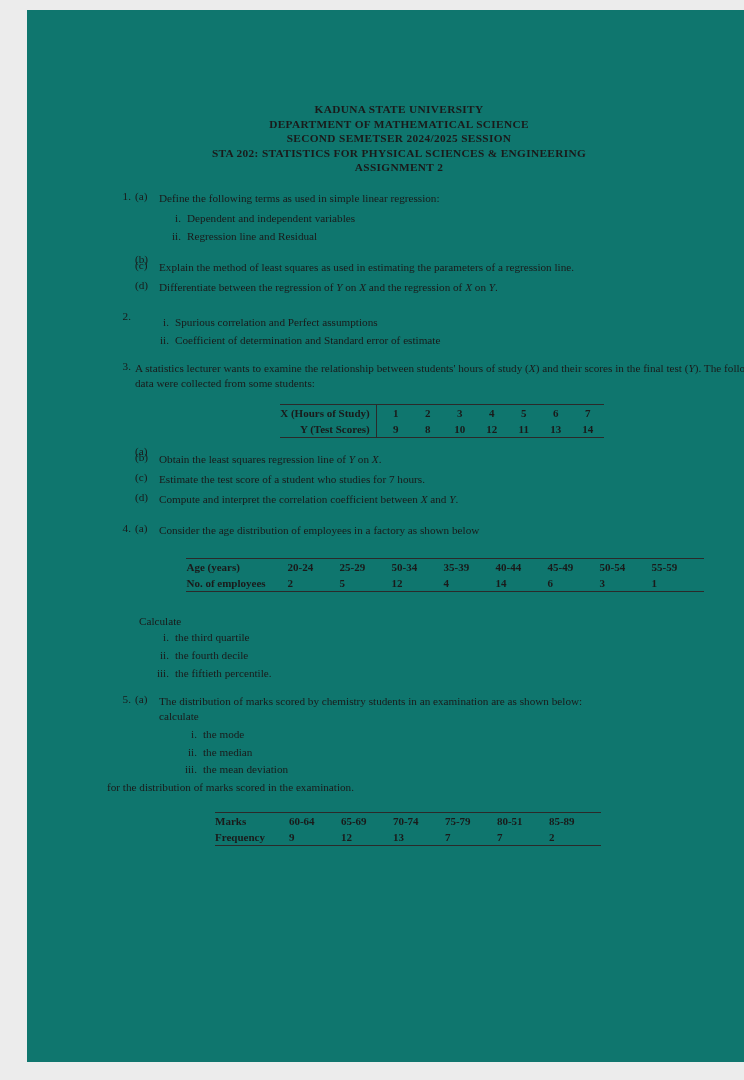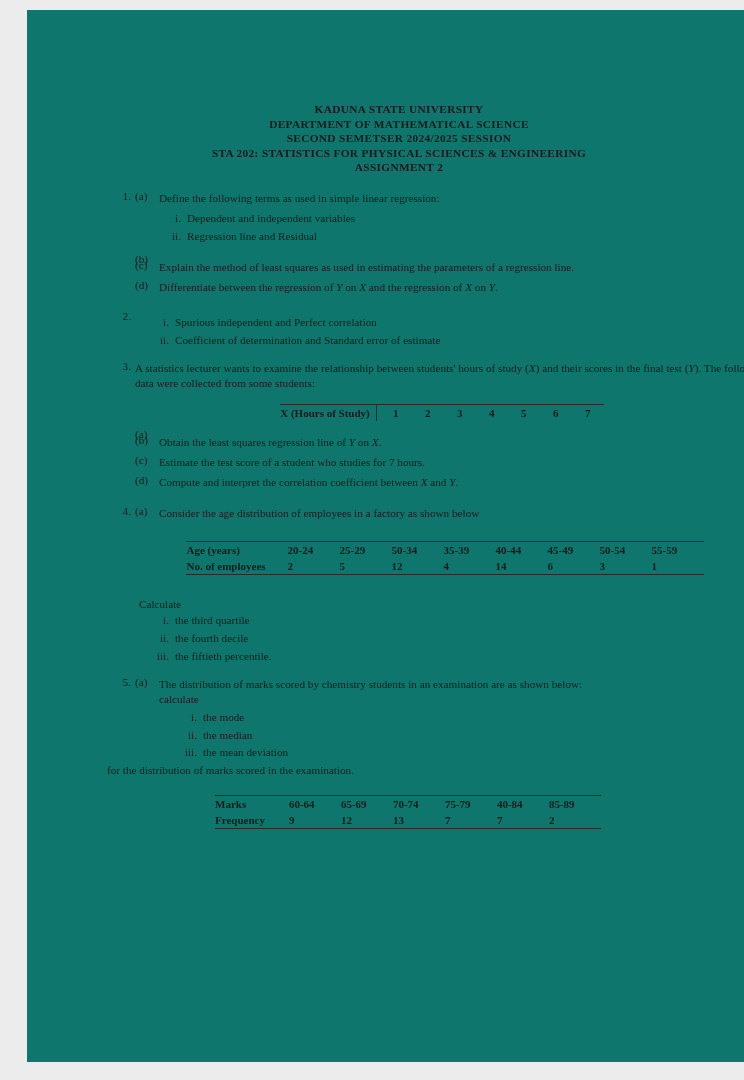--- a/index.html
+++ b/index.html
@@ -203,21 +203,21 @@
         <span class="qtext">Differentiate between the regression of <em>Y</em> on <em>X</em> and the regression of <em>X</em> on <em>Y</em>.</span>
       </div>
 
       <div class="spacer-md"></div>
 
       <div class="qrow plain">
         <span class="qnum">2.</span>
       </div>
       <div class="roman mid">
         <span class="rlab">i.</span>
-        <span>Spurious independent and Perfect correlation</span>
+        <span>Spurious correlation and Perfect assumptions</span>
       </div>
       <div class="roman mid">
         <span class="rlab">ii.</span>
         <span>Coefficient of determination and Standard error of estimate</span>
       </div>
 
       <div class="spacer-md"></div>
 
       <div class="qrow plain">
         <span class="qnum">3.</span>
@@ -229,20 +229,30 @@
           <tbody>
             <tr class="rule-top">
               <td class="lbl">X (Hours of Study)</td>
               <td class="val first">1</td>
               <td class="val">2</td>
               <td class="val">3</td>
               <td class="val">4</td>
               <td class="val">5</td>
               <td class="val">6</td>
               <td class="val">7</td>
+            </tr>
+            <tr class="rule-bot">
+              <td class="lbl">Y (Test Scores)</td>
+              <td class="val first">9</td>
+              <td class="val">8</td>
+              <td class="val">10</td>
+              <td class="val">12</td>
+              <td class="val">11</td>
+              <td class="val">13</td>
+              <td class="val">14</td>
             </tr>
           </tbody>
         </table>
       </div>
 
       <div class="qrow lvl-a">
         <span class="qlabel">(a)</span>
       </div>
       <div class="qrow lvl-a">
         <span class="qlabel">(b)</span>
@@ -332,21 +342,21 @@
 
       <div class="tblwrap" style="padding-left:18px;">
         <table class="data t3">
           <tbody>
             <tr class="rule-top">
               <td class="lbl">Marks</td>
               <td class="val">60-64</td>
               <td class="val">65-69</td>
               <td class="val">70-74</td>
               <td class="val">75-79</td>
-              <td class="val">40-84</td>
+              <td class="val">80-51</td>
               <td class="val">85-89</td>
             </tr>
             <tr class="rule-bot">
               <td class="lbl">Frequency</td>
               <td class="val">9</td>
               <td class="val">12</td>
               <td class="val">13</td>
               <td class="val">7</td>
               <td class="val">7</td>
               <td class="val">2</td>

